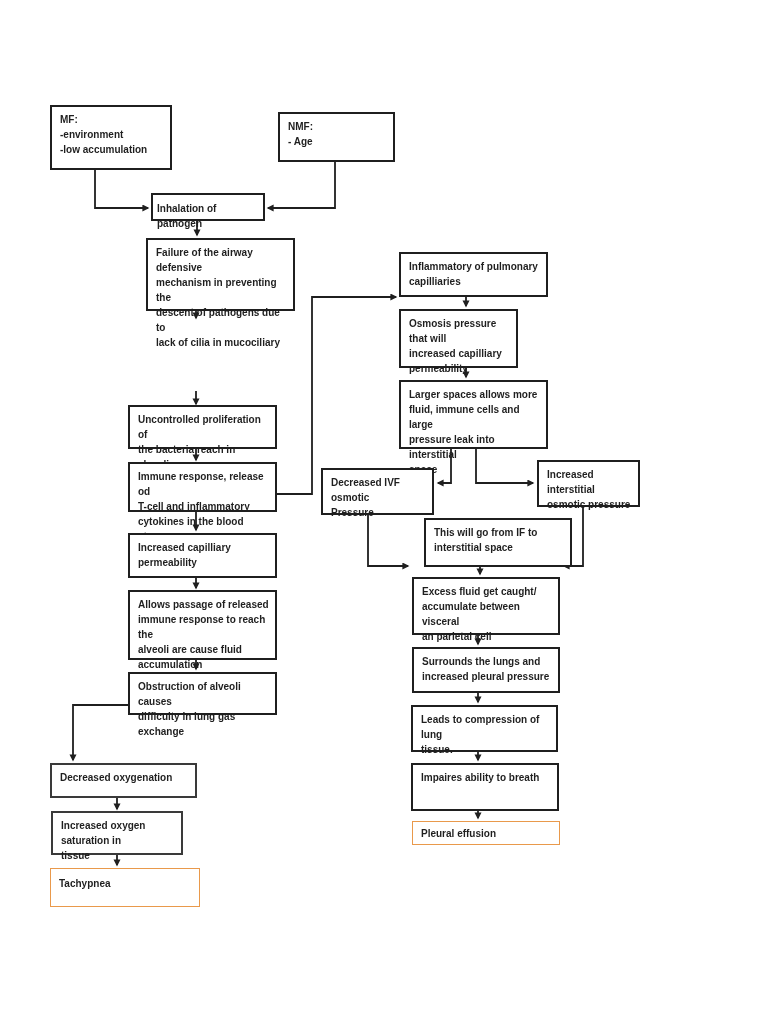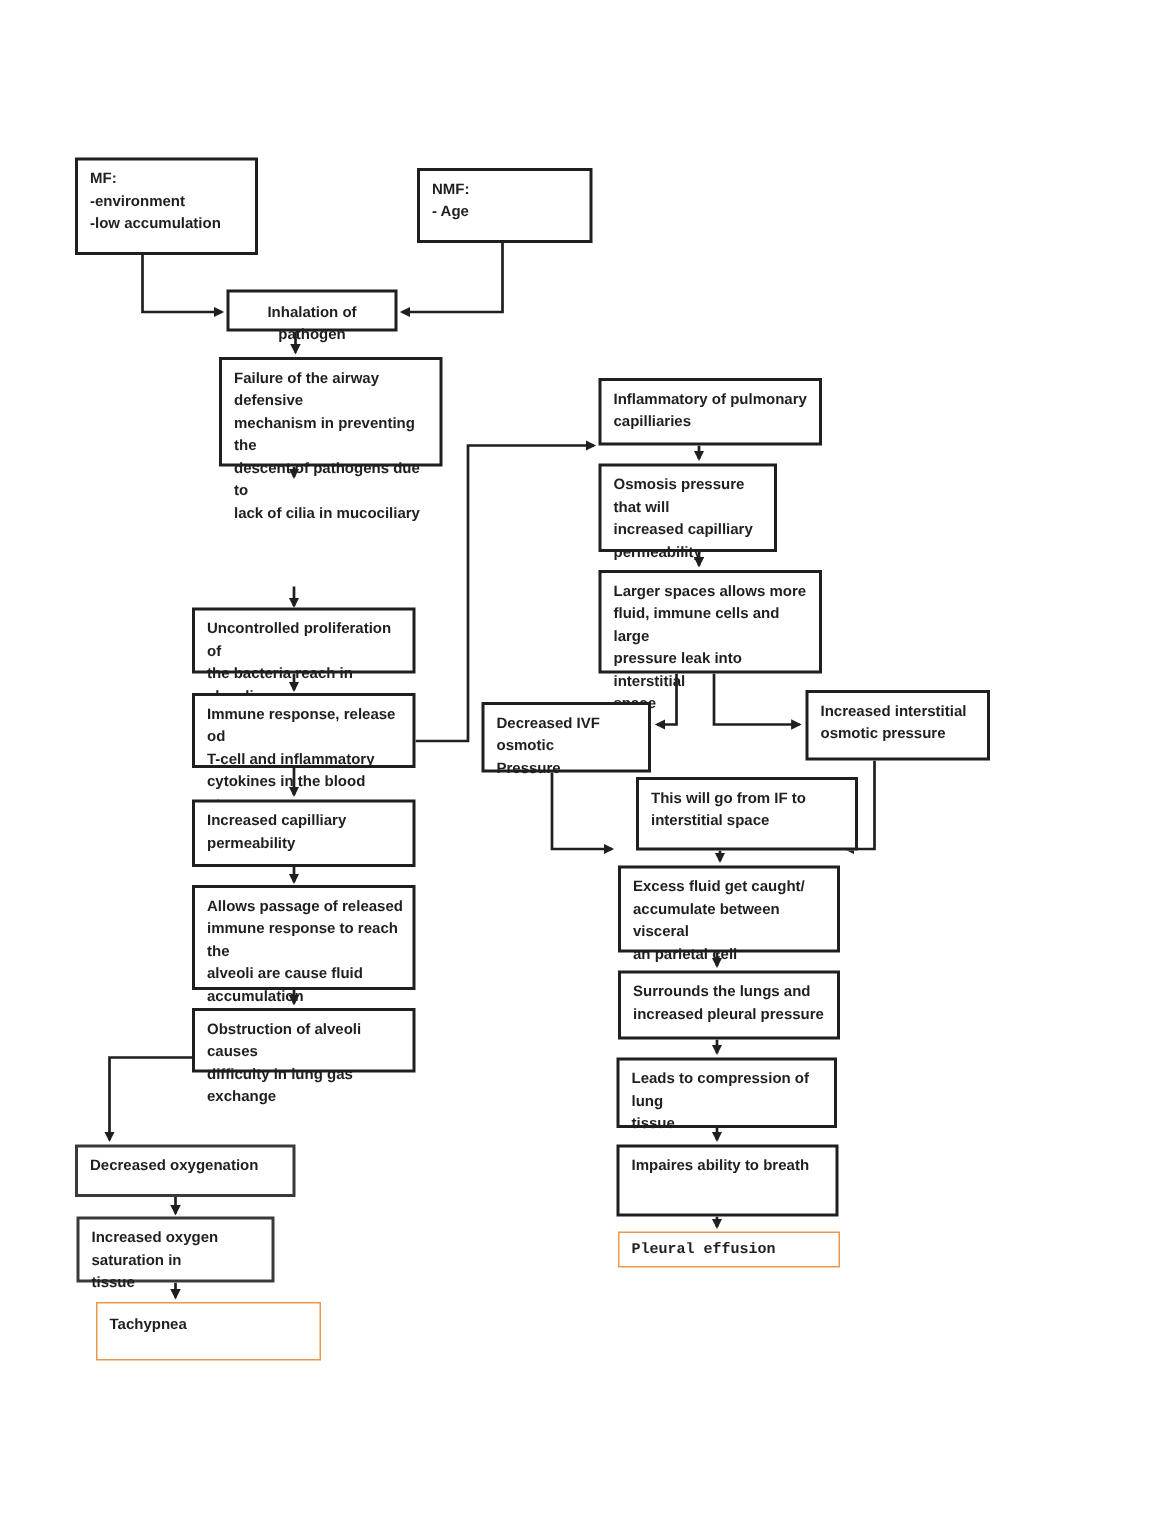--- a/index.html
+++ b/index.html
@@ -23,21 +23,21 @@
     font-size:10px;
     line-height:15px;
     font-weight:700;
     padding:5px 6px 3px 8px;
     white-space:pre-line;
   }
   .node.accent{
     border:1.5px solid #e9994b;
   }
   .node.center{
-    text-align:center;
+    text-align:left;
     padding-left:4px;padding-right:4px;
   }
   .node.gray{
     border-color:#3a3a3a;
   }
 </style>
 </head>
 <body>
 
 <div class="page">
@@ -97,40 +97,40 @@
 permeability</div>
   <div class="node" style="left:128px;top:590px;width:149px;height:70px">Allows passage of released
 immune response to reach the
 alveoli are cause fluid
 accumulation</div>
   <div class="node" style="left:128px;top:672px;width:149px;height:43px">Obstruction of alveoli causes
 difficulty in lung gas exchange</div>
   <div class="node gray" style="left:50px;top:763px;width:147px;height:35px">Decreased oxygenation</div>
   <div class="node gray" style="left:51px;top:811px;width:132px;height:44px">Increased oxygen saturation in
 tissue</div>
-  <div class="node accent" style="left: 50px; top: 868px; width: 150px; height: 39px; padding-top: 7px; border-color: rgb(233, 153, 75); margin-left: 14px;">Tachypnea</div>
+  <div class="node accent" style="left: 50px; top: 868px; width: 150px; height: 39px; padding-top: 7px; border-color: rgb(233, 153, 75);">Tachypnea</div>
 
   <div class="node" style="left:399px;top:252px;width:149px;height:45px">Inflammatory of pulmonary
 capilliaries</div>
   <div class="node" style="left:399px;top:309px;width:119px;height:59px">Osmosis pressure that will
 increased capilliary
 permeability</div>
   <div class="node" style="left:399px;top:380px;width:149px;height:69px">Larger spaces allows more
 fluid, immune cells and large
 pressure leak into interstitial
 space</div>
   <div class="node" style="left:321px;top:468px;width:113px;height:47px">Decreased IVF osmotic
 Pressure</div>
-  <div class="node" style="left:537px;top:460px;width:123px;height:47px">Increased interstitial
+  <div class="node" style="left:537px;top:460px;width:103px;height:47px">Increased interstitial
 osmotic pressure</div>
   <div class="node" style="left:424px;top:518px;width:148px;height:49px">This will go from IF to
 interstitial space</div>
   <div class="node" style="left:412px;top:577px;width:148px;height:58px">Excess fluid get caught/
 accumulate between visceral
 an parietal cell</div>
   <div class="node" style="left:412px;top:647px;width:148px;height:46px">Surrounds the lungs and
 increased pleural pressure</div>
   <div class="node" style="left:411px;top:705px;width:147px;height:47px">Leads to compression of lung
 tissue.</div>
   <div class="node" style="left:411px;top:763px;width:148px;height:48px">Impaires ability to breath</div>
-  <div class="node accent" style="left: 412px; top: 821px; width: 148px; height: 24px; padding-top: 4px; border-color: rgb(233, 153, 75); font-family: Liberation Mono, monospace;">Pleural effusion</div>
+  <div class="node accent" style="left: 412px; top: 821px; width: 148px; height: 24px; padding-top: 4px; border-color: rgb(233, 153, 75);">Pleural effusion</div>
 
 </div>
 
 </body></html>

